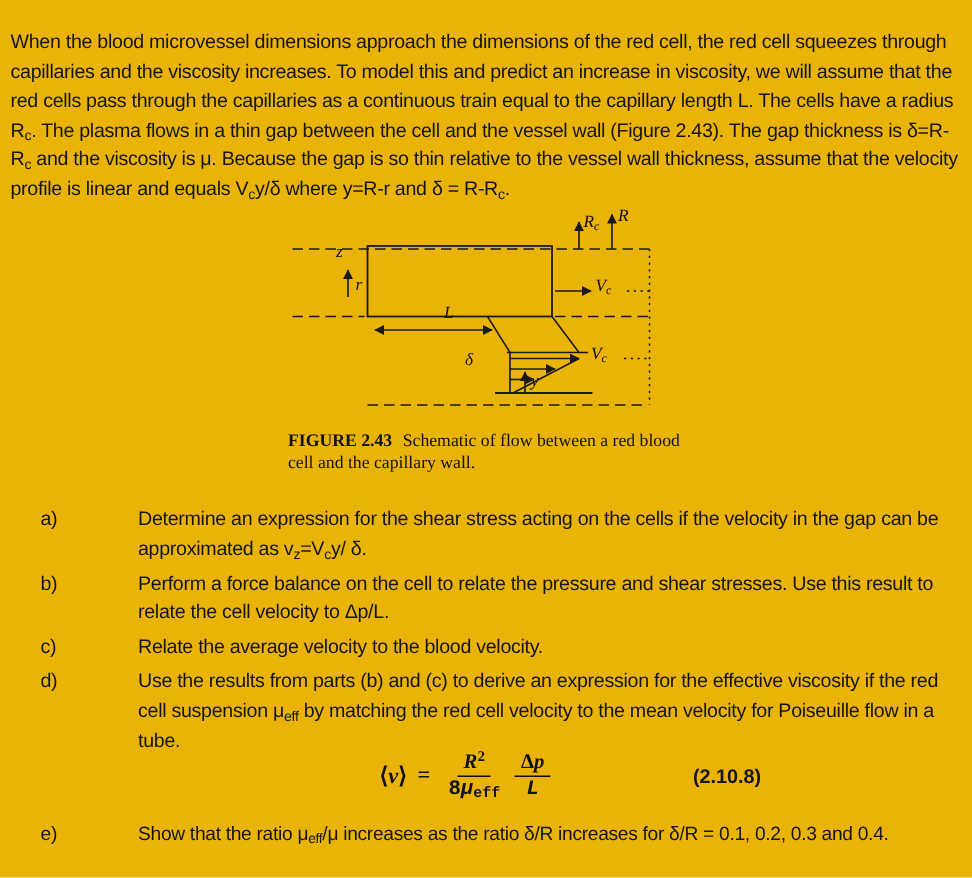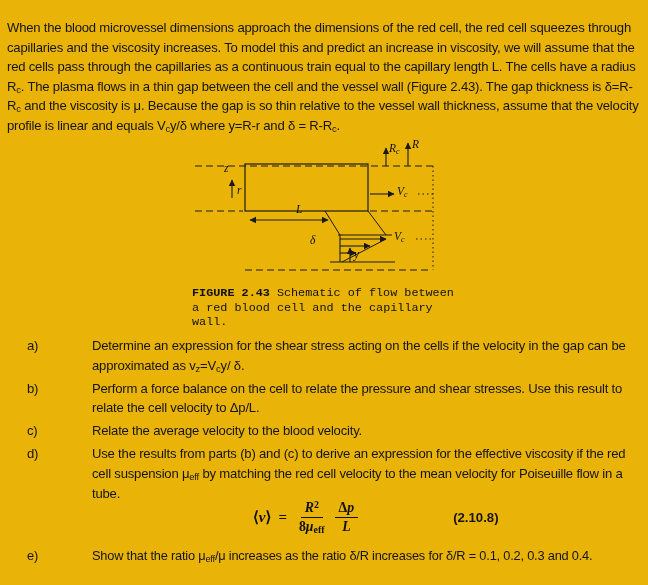--- a/index.html
+++ b/index.html
@@ -22,21 +22,21 @@
   .figure-block { position: absolute; left: 180px; top: 138px; width: 300px; }
   .fig-canvas { position: relative; width: 300px; height: 138px; }
   .fig-canvas svg { position: absolute; left: 0; top: 0; }
   .fig-label {
     position: absolute; font-family: "Liberation Serif", serif;
     font-style: italic; font-size: 11.5px; color: #111; line-height: 1;
   }
   .fig-label sub { font-size: 8px; font-style: italic; }
   .fig-caption {
     margin: 10px 0 0 12px; width: 264px;
-    font-family: Liberation Mono, monospace; font-size: 11.8px;
+    font-family: Liberation Serif, serif; font-size: 11.8px;
     line-height: 14.5px; color: #111; font-style: normal;
   }
   .fig-caption .cap-label { font-weight: bold; }
   .fig-caption .cap-text { margin-left: 7px; }
 
   
   .items { position: absolute; left: 27px; top: 336px; width: 616px; }
   .item {
     display: flex; margin-bottom: 3.5px;
     font-size: 13.1px; line-height: 19.6px; letter-spacing: -0.2px;
@@ -46,21 +46,21 @@
 
   
   .eq-row { position: absolute; left: 0; top: 500px; width: 648px; display: flex; align-items: center; }
   .eq-group {
     display: flex; align-items: center; margin-left: 253px;
     font-family: "Liberation Serif", serif; font-weight: bold; font-size: 15px; color: #111;
   }
   .eq-sign { margin: 0 7px; }
   .frac { display: flex; flex-direction: column; align-items: center; font-size: 13.8px; line-height: 1.15; margin: 0 5px; text-align: right; }
   .frac-num { border-bottom: 1.3px solid #111; padding: 0 4px 1px; }
-  .frac-den { padding-top: 1px; }
+  .frac-den { padding-top: 1px; font-family: Liberation Mono, monospace; }
   .eq-number { margin-left: 90px; font-weight: bold; font-size: 13.2px; font-family: "Liberation Sans", sans-serif; }
 
   .item-e {
     position: absolute; left: 27px; top: 546px; display: flex;
     font-size: 12.8px; line-height: 19px; letter-spacing: -0.2px; white-space: nowrap;
   }
   .item-e .item-marker { flex: 0 0 25px; }
 </style>
 </head>
 <body>

